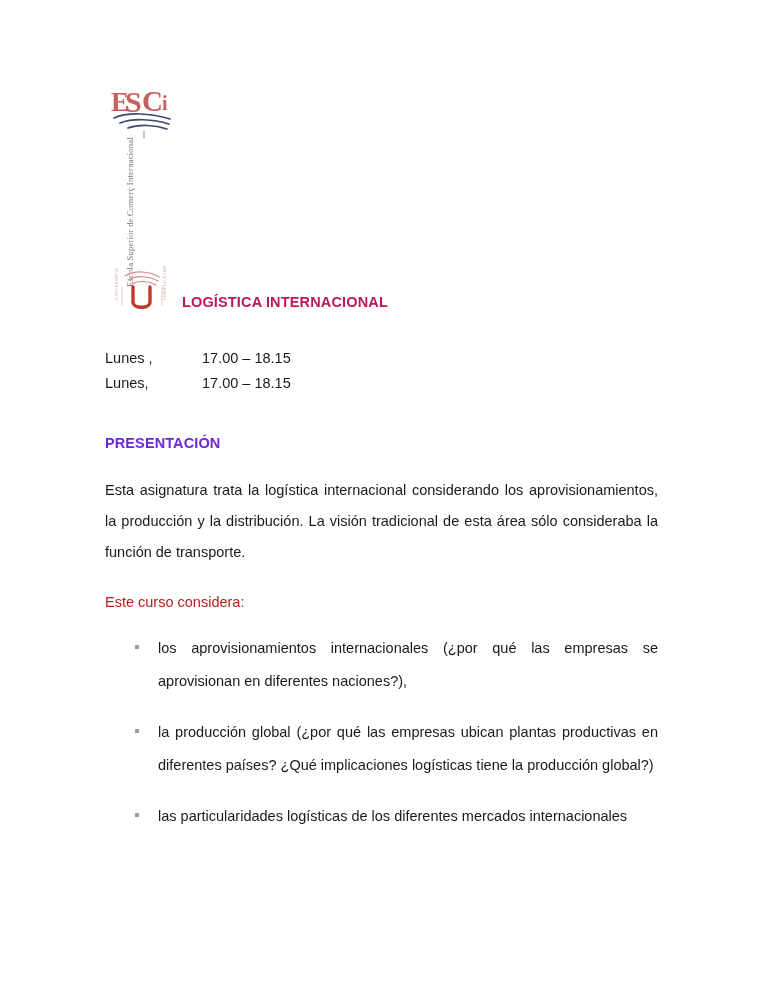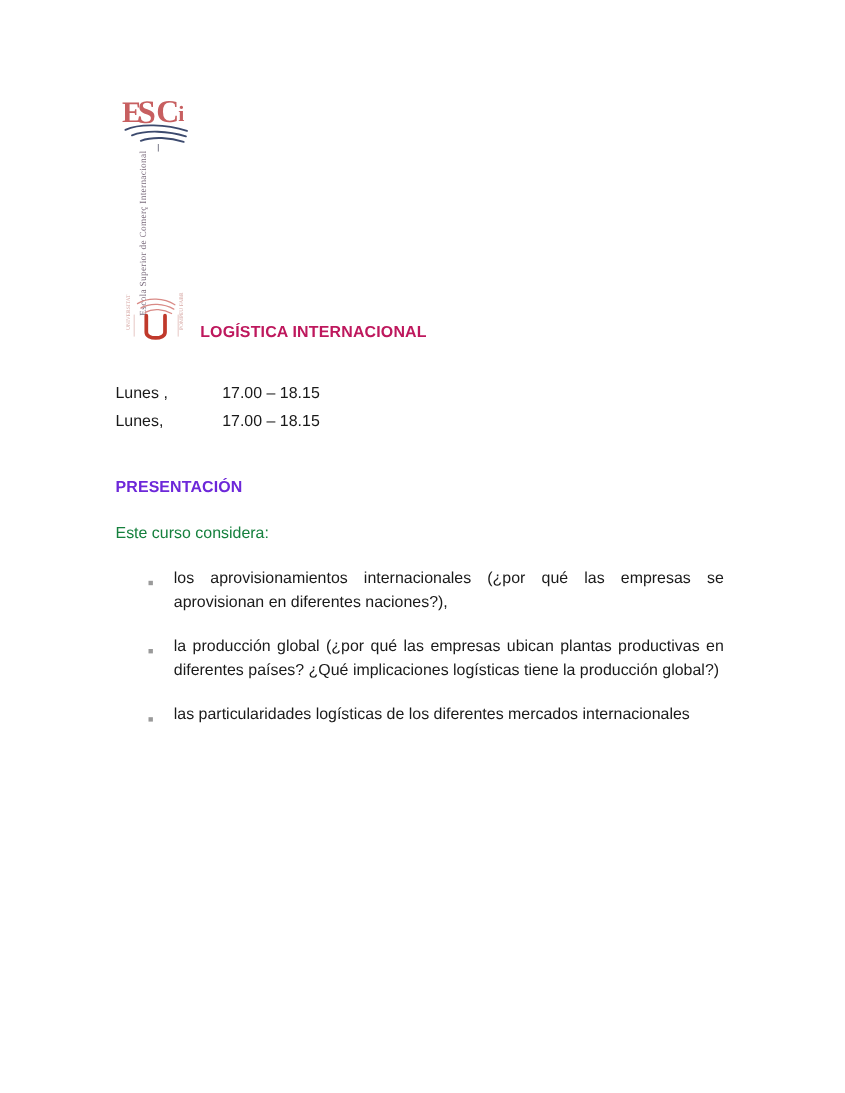--- a/index.html
+++ b/index.html
@@ -119,34 +119,34 @@
     text-align: justify;
     text-justify: inter-word;
     color: #1a1a1a;
   }
   .body-par.lead { margin-top: 24px; }
 
   .intro-line {
     margin-top: 19px;
     font-size: 14.5px;
     line-height: 31px;
-    color: #15803d;
+    color: #b91c1c;
   }
 
   .bullets {
     margin: 14px 0 0 0;
     padding: 0;
     list-style: none;
   }
   .bullet-item {
     position: relative;
     padding-left: 53px;
     margin-bottom: 18px;
     font-size: 14.5px;
-    line-height: 22px;
+    line-height: 33px;
     text-align: justify;
     text-justify: inter-word;
     color: #1a1a1a;
   }
   .bullet-item:last-child { margin-bottom: 4px; }
   .bullet-marker {
     position: absolute;
     left: 30px;
     top: 13px;
     width: 4px;
@@ -212,20 +212,21 @@
         <span class="schedule-time">17.00 – 18.15</span>
       </div>
       <div class="schedule-row">
         <span class="schedule-day">Lunes,</span>
         <span class="schedule-time">17.00 – 18.15</span>
       </div>
     </div>
 
     <div class="section-heading">PRESENTACIÓN</div>
 
+    <p class="body-par lead">Esta asignatura trata la logística internacional considerando los aprovisionamientos, la producción y la distribución. La visión tradicional de esta área sólo consideraba la función de transporte.</p>
 
     <div class="intro-line">Este curso considera:</div>
 
     <ul class="bullets">
       <li class="bullet-item">
         <span class="bullet-marker"></span>
         <span class="bullet-text">los aprovisionamientos internacionales (¿por qué las empresas se aprovisionan en diferentes naciones?),</span>
       </li>
       <li class="bullet-item">
         <span class="bullet-marker"></span>

